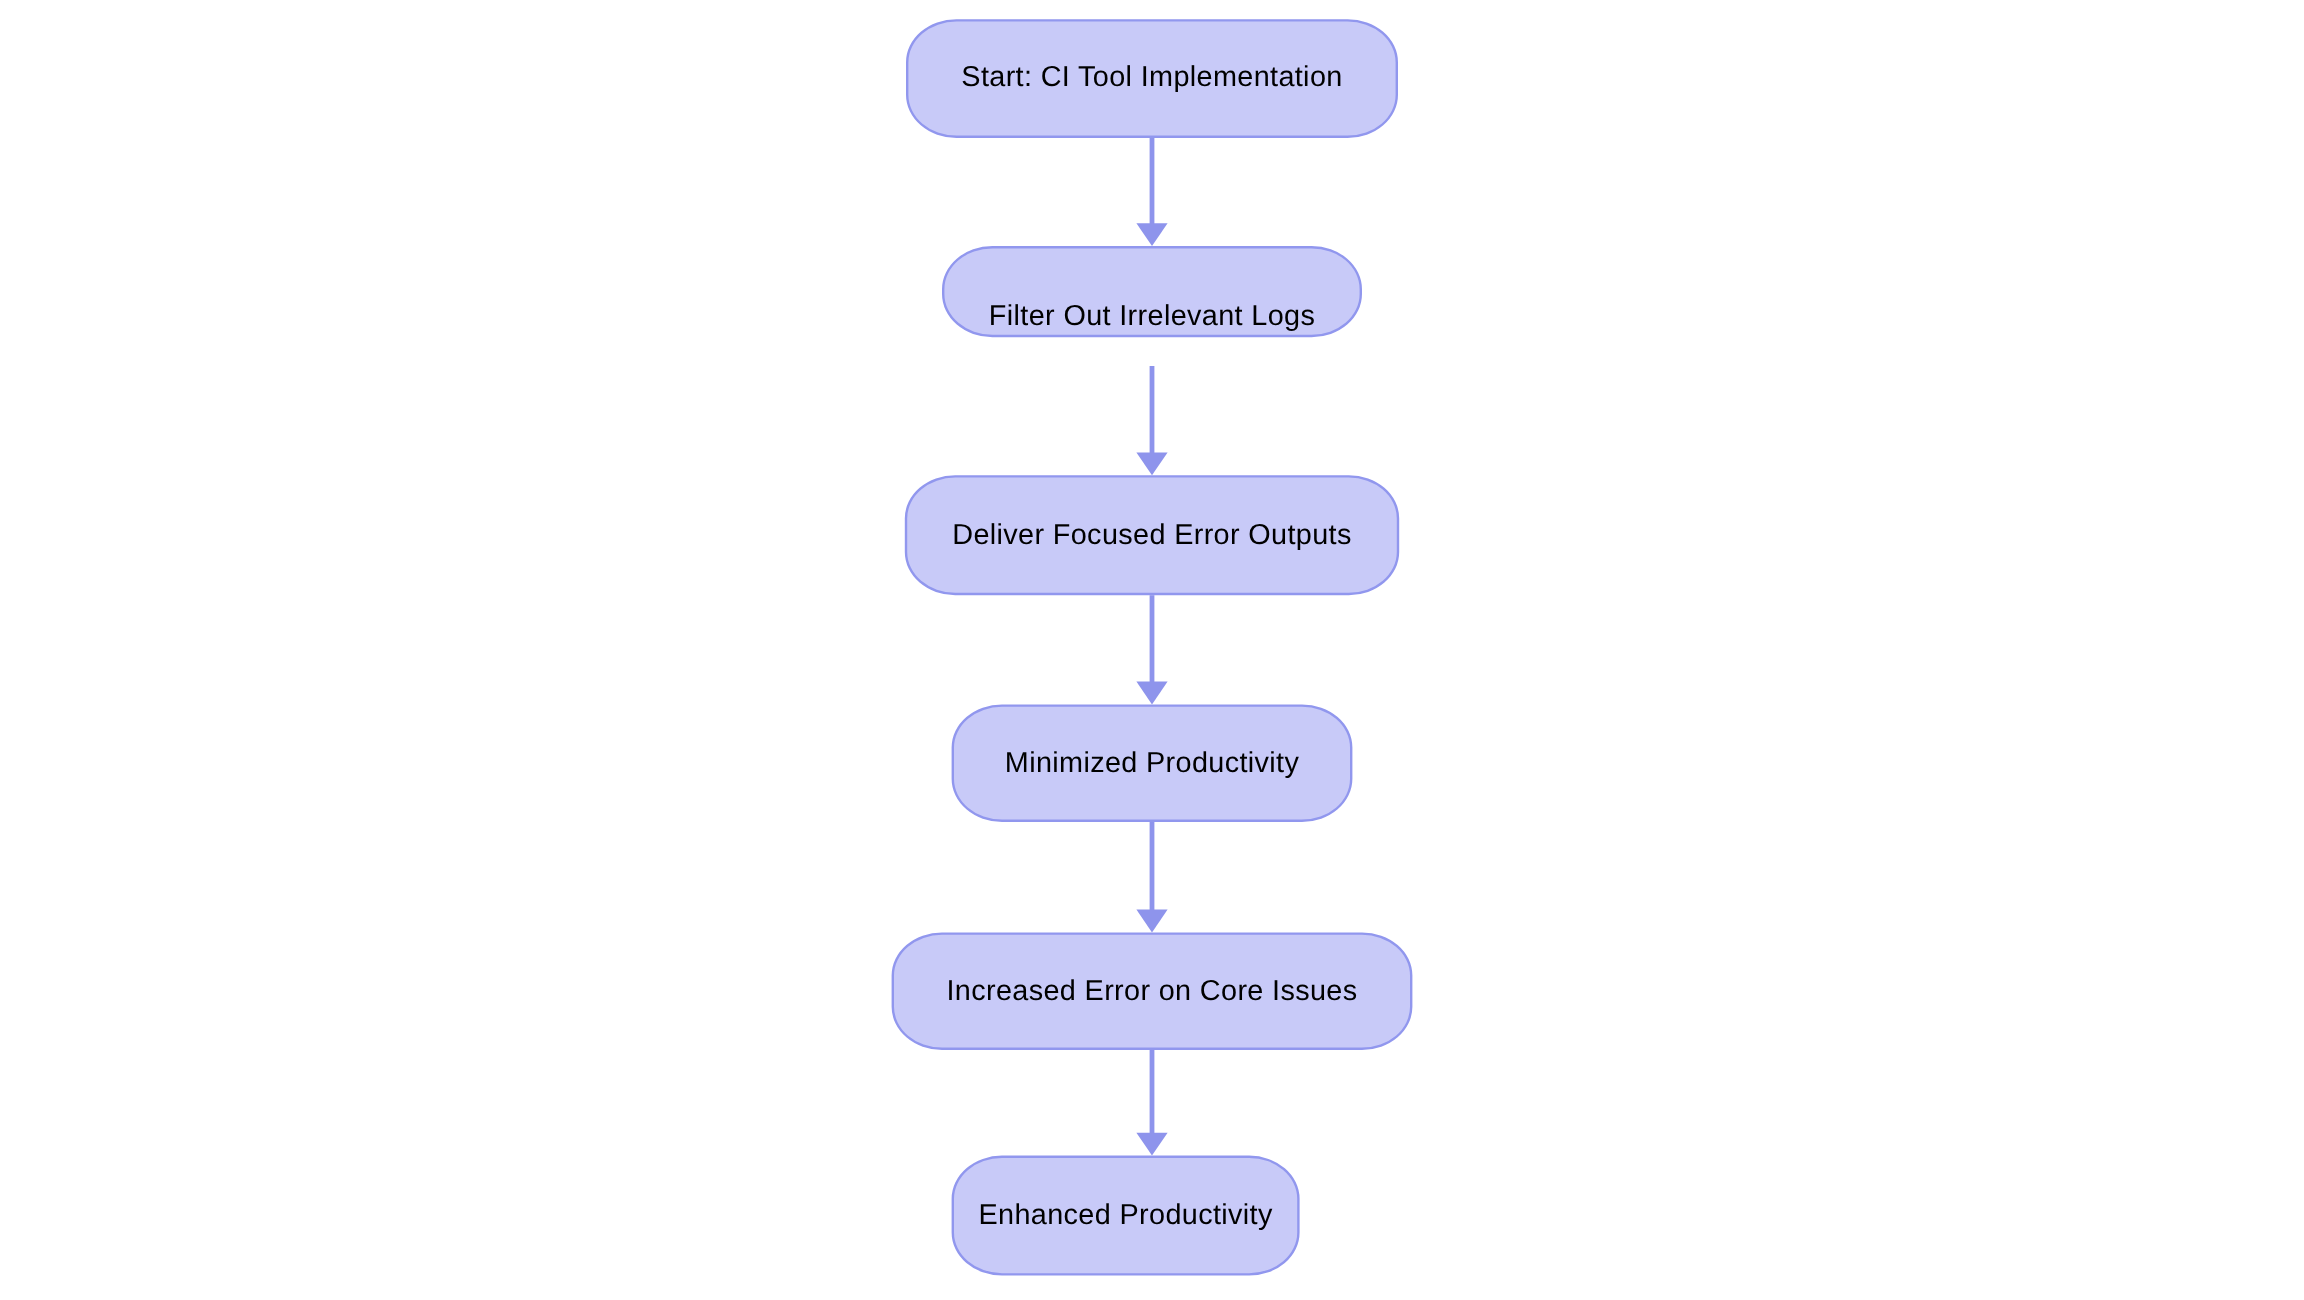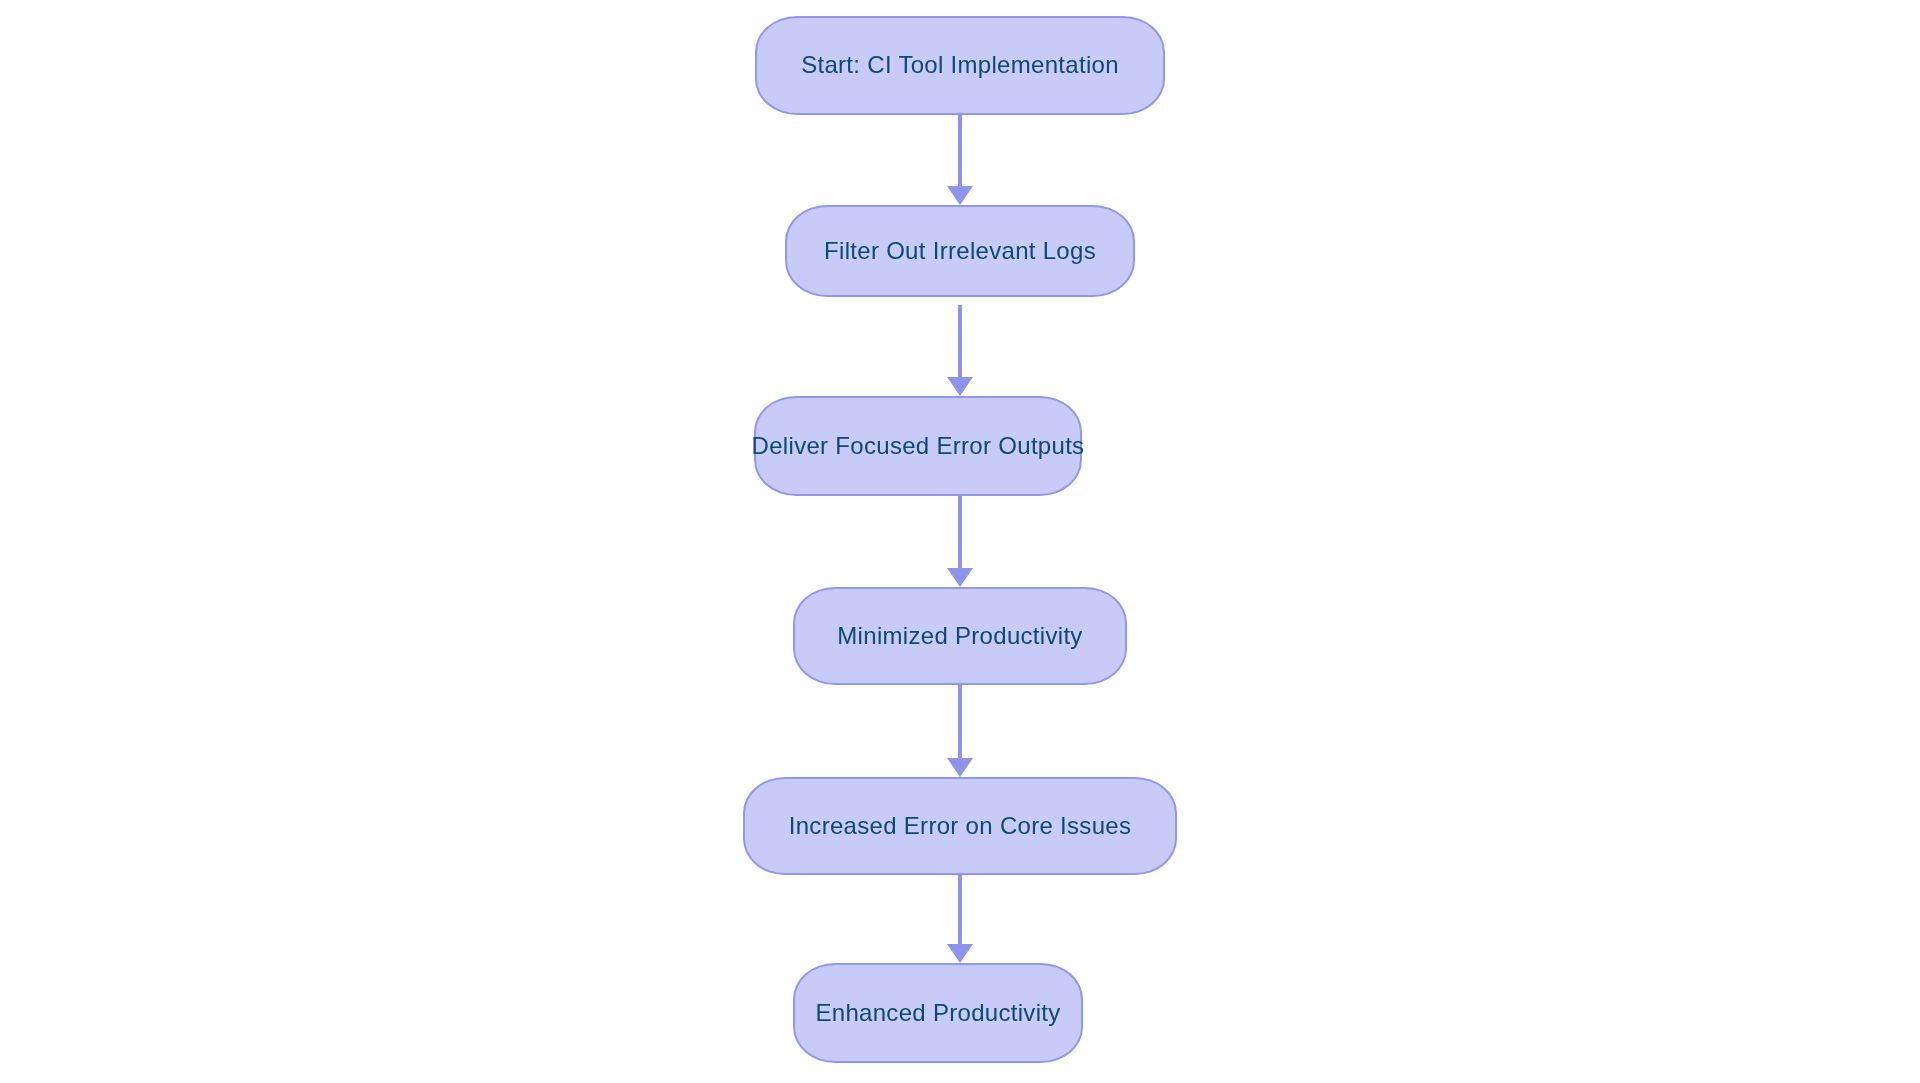--- a/index.html
+++ b/index.html
@@ -26,29 +26,29 @@
     box-sizing: border-box;
     background: #c8caf8;
     border: 2px solid #9197ee;
     border-radius: 42px / 36px;
     display: flex;
     align-items: center;
     justify-content: center;
     text-align: center;
   }
   .node-label {
-    color: #0c4a6e;
+    color: #000000;
     font-size: 24px;
     letter-spacing: 0.3px;
     line-height: 1.2;
     white-space: nowrap;
   }
   .node-1 { left: 755px; top: 16px;  width: 410px; height: 99px;  }
-  .node-2 { left: 785px; top: 205px; width: 350px; height: 92px; }
-  .node-3 { left: 754px; top: 396px; width: 328px; height: 100px; text-align: right; }
+  .node-2 { left: 785px; top: 205px; width: 350px; height: 76px; align-items: flex-end; }
+  .node-3 { left: 754px; top: 396px; width: 412px; height: 100px; text-align: right; }
   .node-4 { left: 793px; top: 587px; width: 334px; height: 98px;  }
   .node-5 { left: 743px; top: 777px; width: 434px; height: 98px;  }
   .node-6 { left: 793px; top: 963px; width: 290px; height: 100px; }
 
   .connector {
     position: absolute;
     left: 945px;
     width: 30px;
   }
   .connector-1 { top: 115px; height: 90px; }

